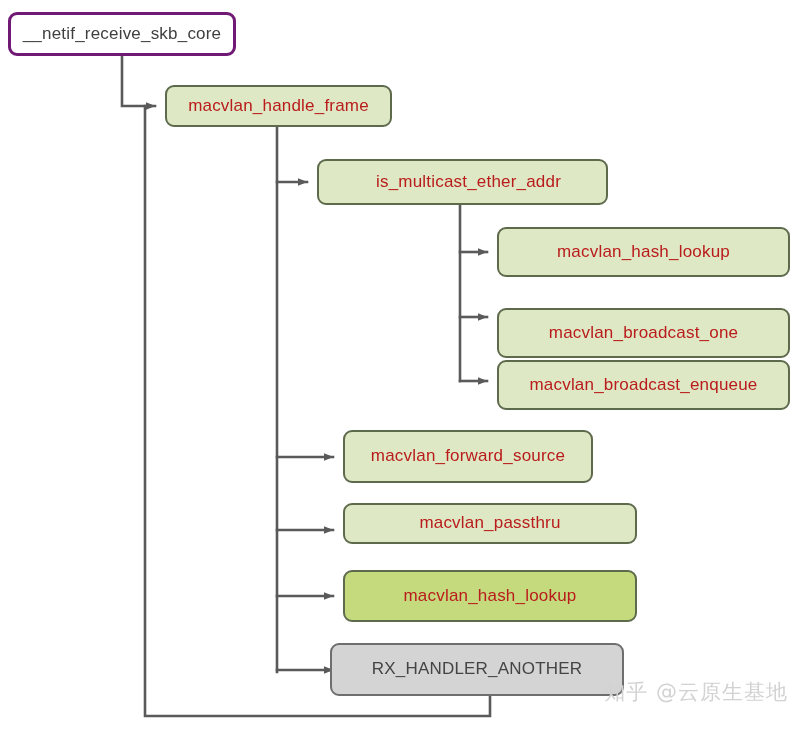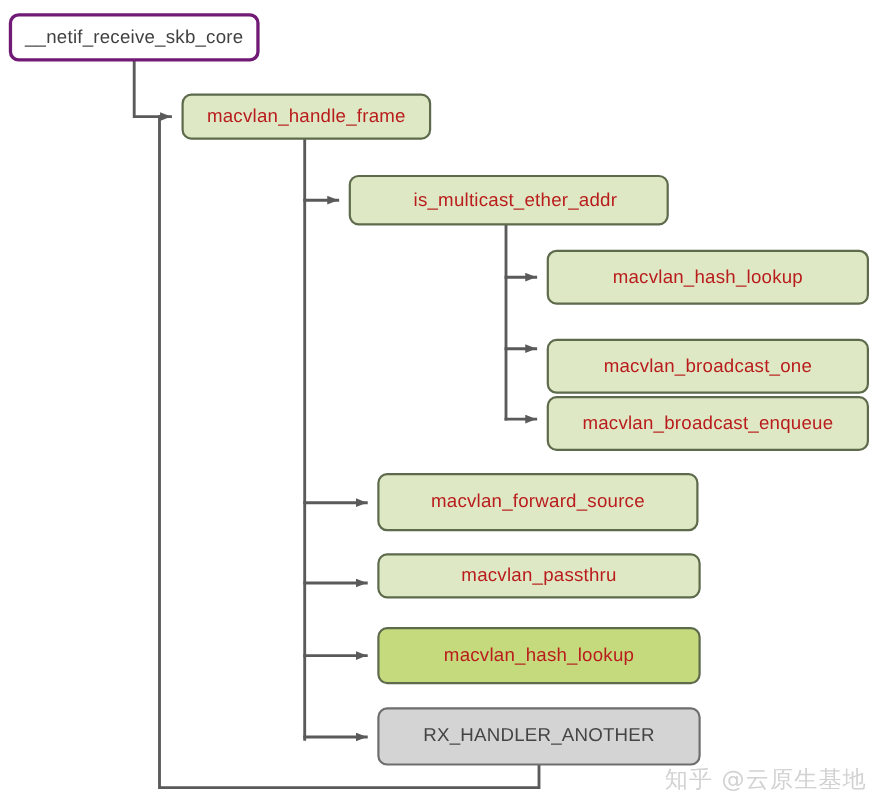--- a/index.html
+++ b/index.html
@@ -49,21 +49,21 @@
     border: 2px solid #5e6a4c;
   }
   .node.gray {
     background: #d4d4d4;
     border: 2px solid #6e6e6e;
     color: #444444;
   }
   .watermark {
     position: absolute;
     right: 14px;
-    bottom: 16px;
+    bottom: 32px;
     font-size: 21px;
     color: #d2d2d2;
     letter-spacing: 1px;
     white-space: nowrap;
     font-family: "DejaVu Sans", sans-serif;
   }
 </style>
 </head>
 <body>
 
@@ -109,27 +109,27 @@
     </div>
     <div class="node green" style="left: 497px; top: 227px; width: 293px; height: 50px;">
       <span>macvlan_hash_lookup</span>
     </div>
     <div class="node green" style="left: 497px; top: 308px; width: 293px; height: 50px;">
       <span>macvlan_broadcast_one</span>
     </div>
     <div class="node green" style="left: 497px; top: 360px; width: 293px; height: 50px;">
       <span>macvlan_broadcast_enqueue</span>
     </div>
-    <div class="node green" style="left: 343px; top: 430px; width: 292px; height: 53px;">
+    <div class="node green" style="left: 343px; top: 430px; width: 250px; height: 53px;">
       <span>macvlan_forward_source</span>
     </div>
     <div class="node green" style="left: 343px; top: 503px; width: 294px; height: 41px;">
       <span>macvlan_passthru</span>
     </div>
     <div class="node green-strong" style="left: 343px; top: 570px; width: 294px; height: 52px;">
       <span>macvlan_hash_lookup</span>
     </div>
-    <div class="node gray" style="left: 343px; top: 643px; width: 294px; height: 53px;">
+    <div class="node gray" style="left: 330px; top: 643px; width: 294px; height: 53px;">
       <span>RX_HANDLER_ANOTHER</span>
     </div>
   </div>
 
 <div class="watermark">知乎 @云原生基地</div>
 
 </body></html>

